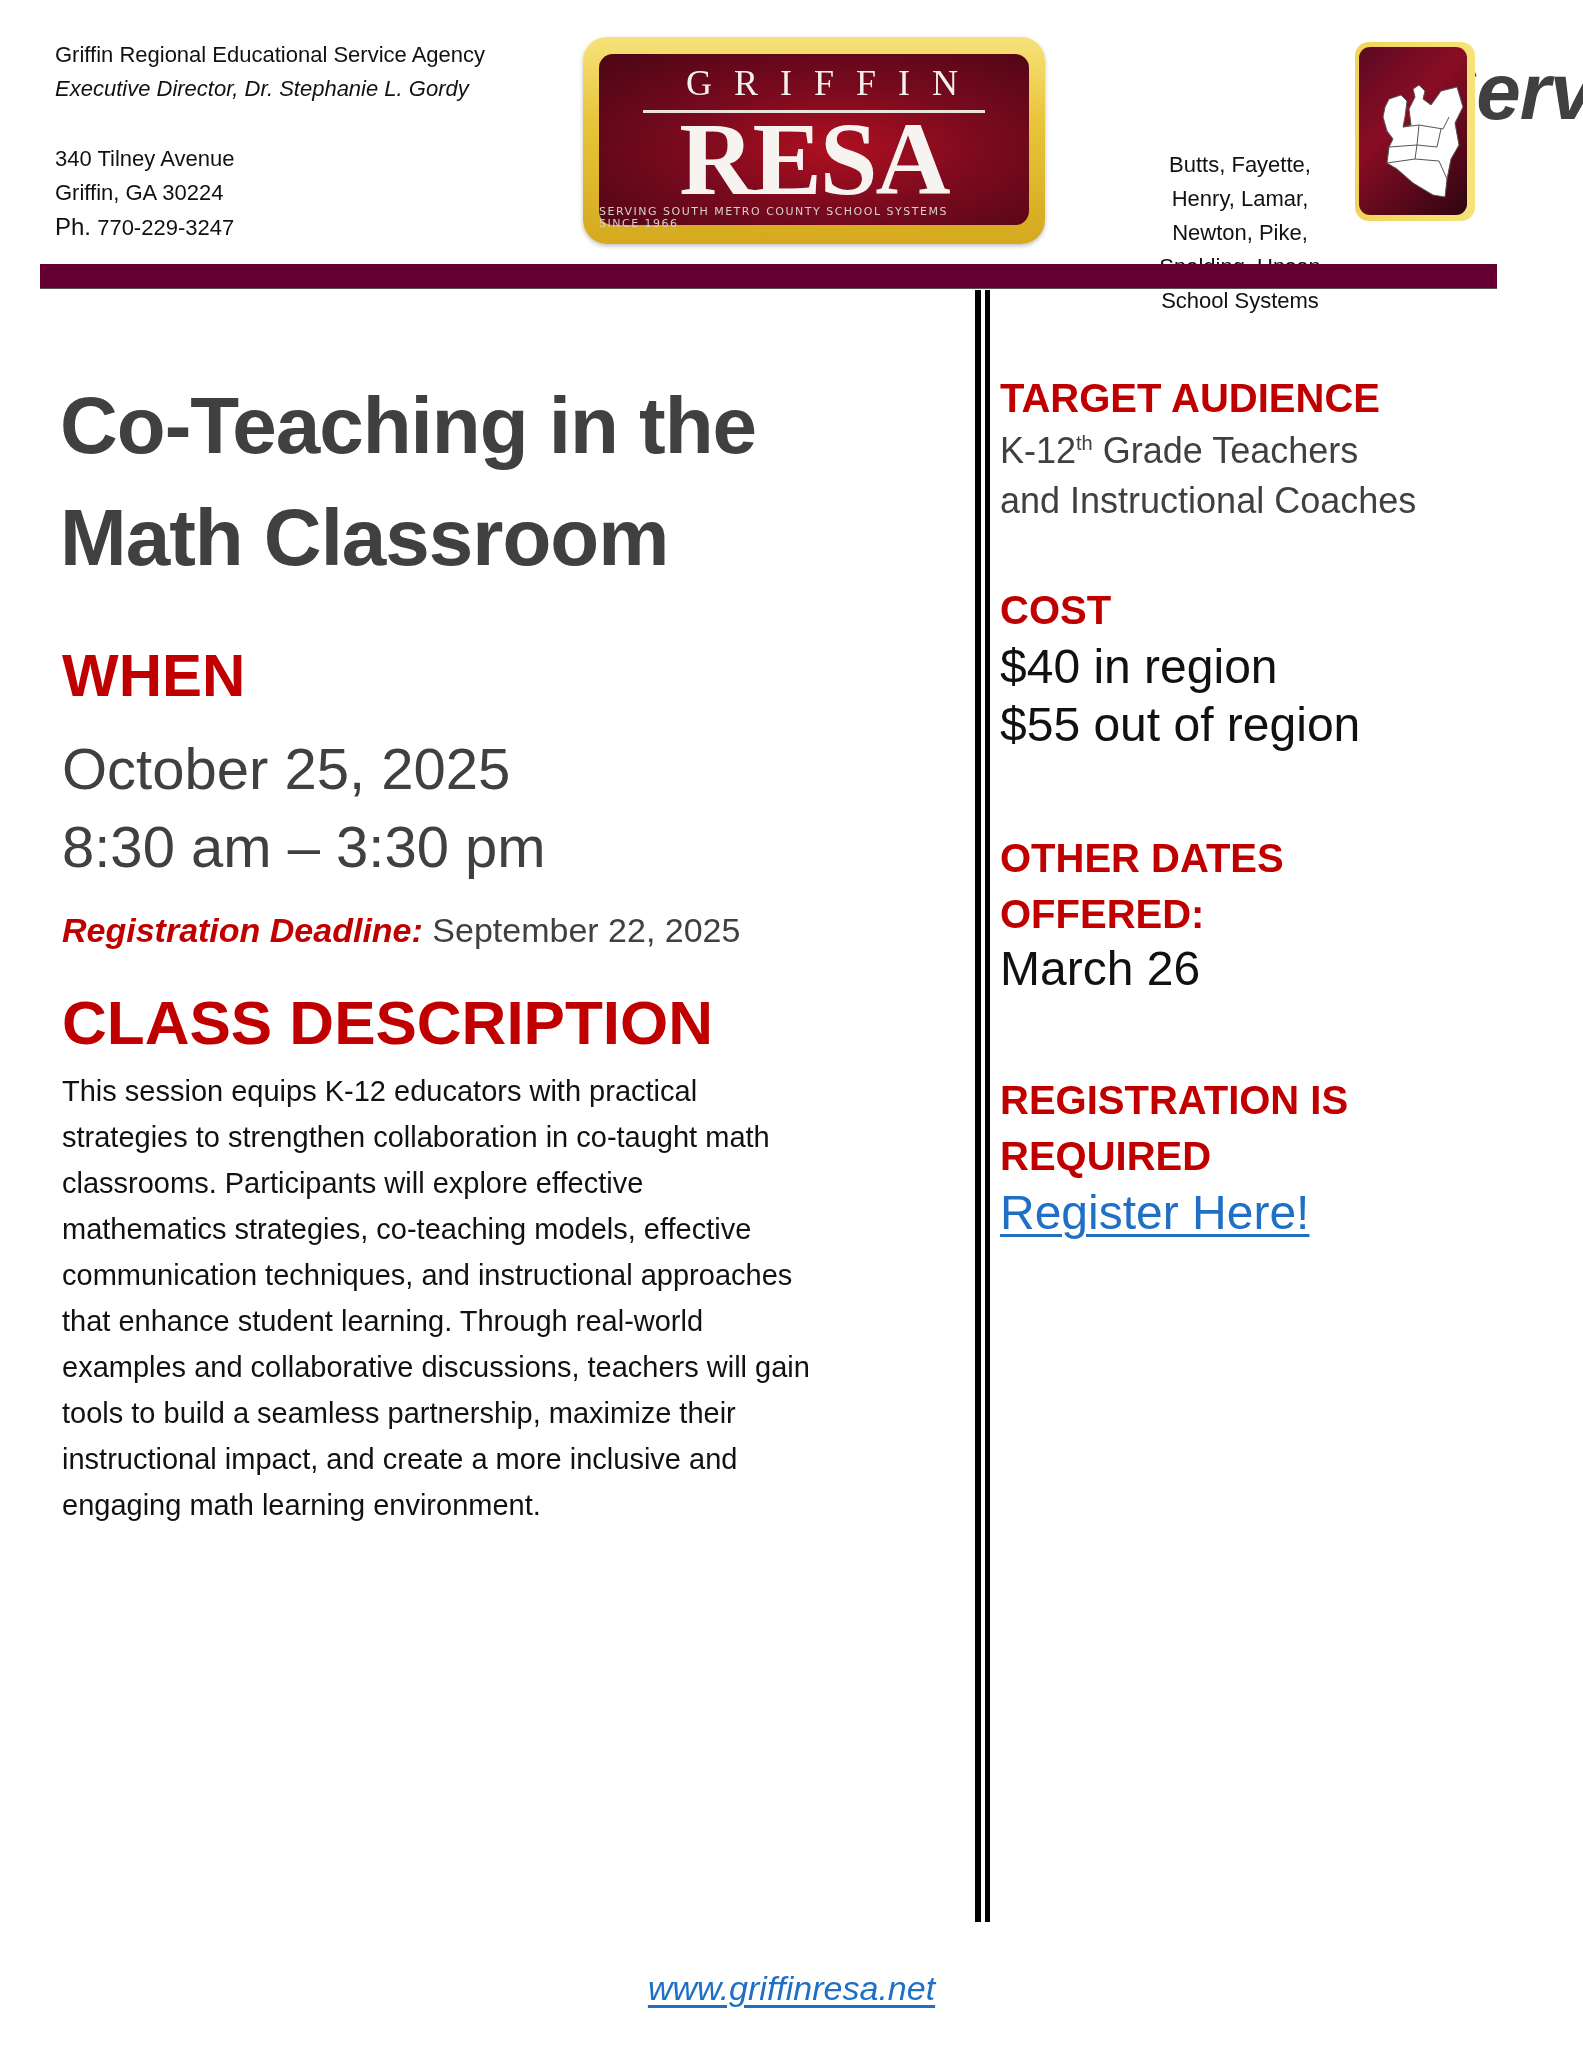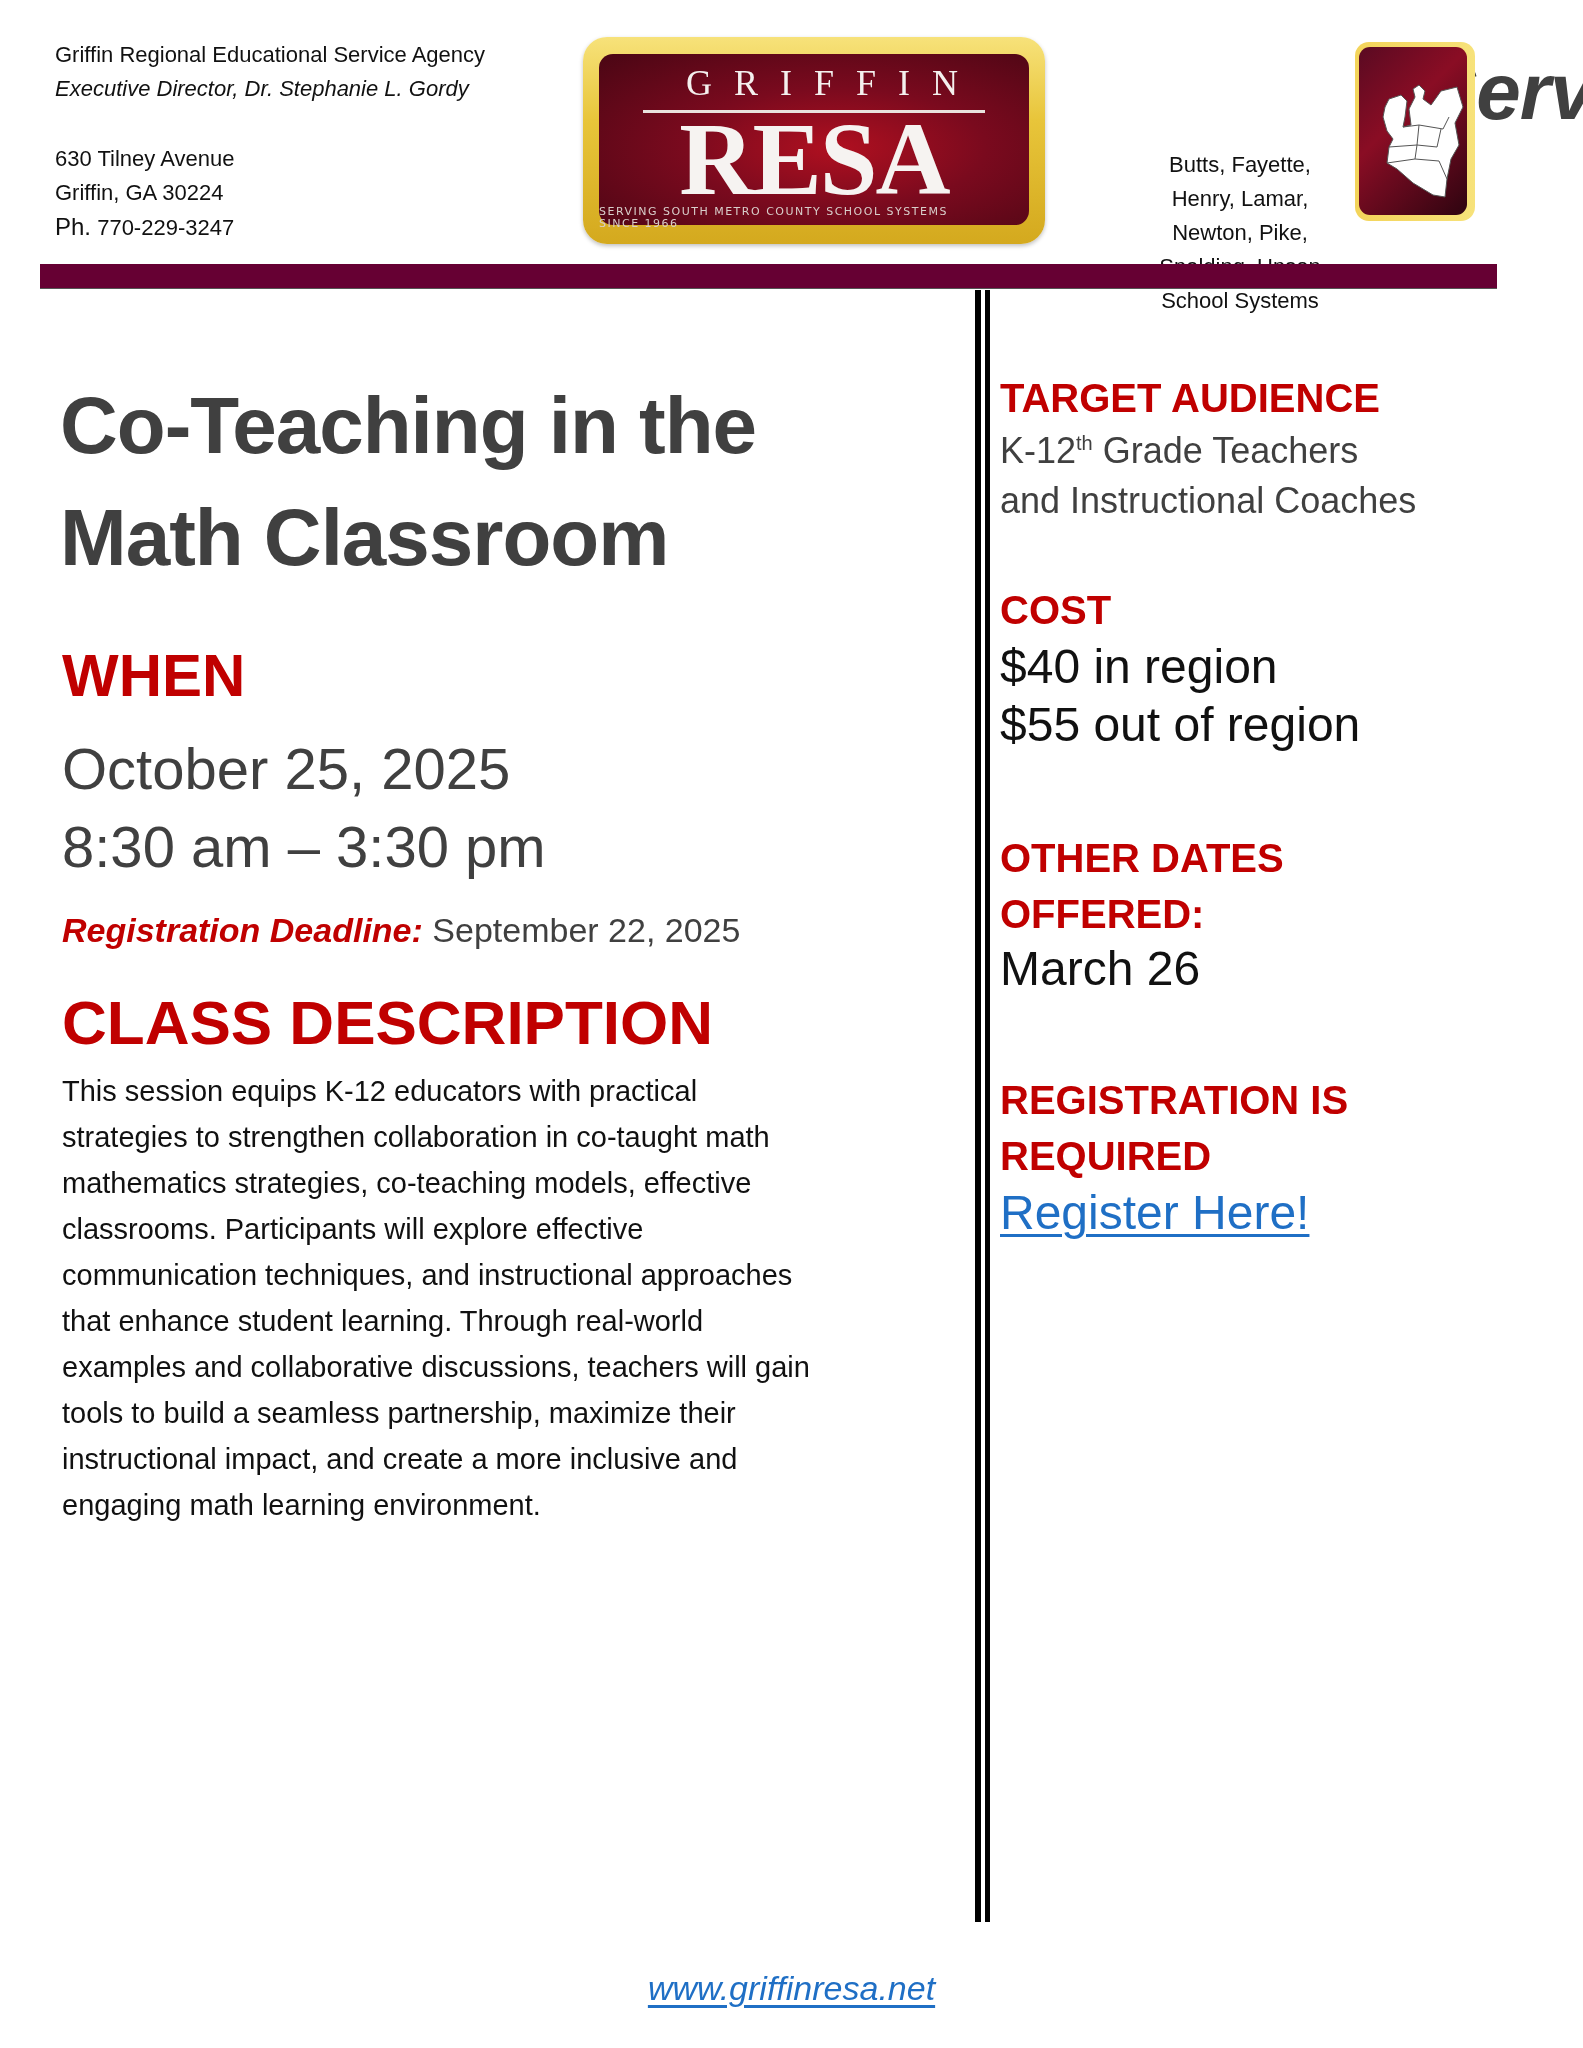--- a/index.html
+++ b/index.html
@@ -71,21 +71,21 @@
 
     .footer { left:0; width:1583px; top:1966px; text-align:center; font-size:34px; line-height:44px; font-style:italic; }
   </style>
 </head>
 <body>
 
 <div class="abs hdr-left">
   <span class="line">Griffin Regional Educational Service Agency</span>
   <span class="line italic">Executive Director, Dr. Stephanie L. Gordy</span>
   <div class="gap"></div>
-  <span class="line">630 Tilney Avenue</span>
+  <span class="line">340 Tilney Avenue</span>
   <span class="line">Griffin, GA  30224</span>
   <span class="line"><span class="ph-label">Ph.</span> <span>770-229-3247</span></span>
 </div>
 
 <div class="abs logo">
   <div class="logo-inner">
     <div class="logo-griffin">GRIFFIN</div>
     <div class="logo-rule"></div>
     <div class="logo-resa">RESA</div>
     <div class="logo-tag">
@@ -133,22 +133,22 @@
 
 <div class="abs deadline">
   <span class="lbl">Registration Deadline:</span>
   <span class="val">September 22, 2025</span>
 </div>
 
 <div class="abs desc-h">CLASS DESCRIPTION</div>
 <div class="abs desc">
   <span class="line">This session equips K-12 educators with practical</span>
   <span class="line">strategies to strengthen collaboration in co-taught math</span>
+  <span class="line">classrooms. Participants will explore effective</span>
   <span class="line">mathematics strategies, co-teaching models, effective</span>
-  <span class="line">classrooms. Participants will explore effective</span>
   <span class="line">communication techniques, and instructional approaches</span>
   <span class="line">that enhance student learning. Through real-world</span>
   <span class="line">examples and collaborative discussions, teachers will gain</span>
   <span class="line">tools to build a seamless partnership, maximize their</span>
   <span class="line">instructional impact, and create a more inclusive and</span>
   <span class="line">engaging math learning environment.</span>
 </div>
 
 <div class="abs right" style="top:370px;">
   <div class="r-h">TARGET AUDIENCE</div>

